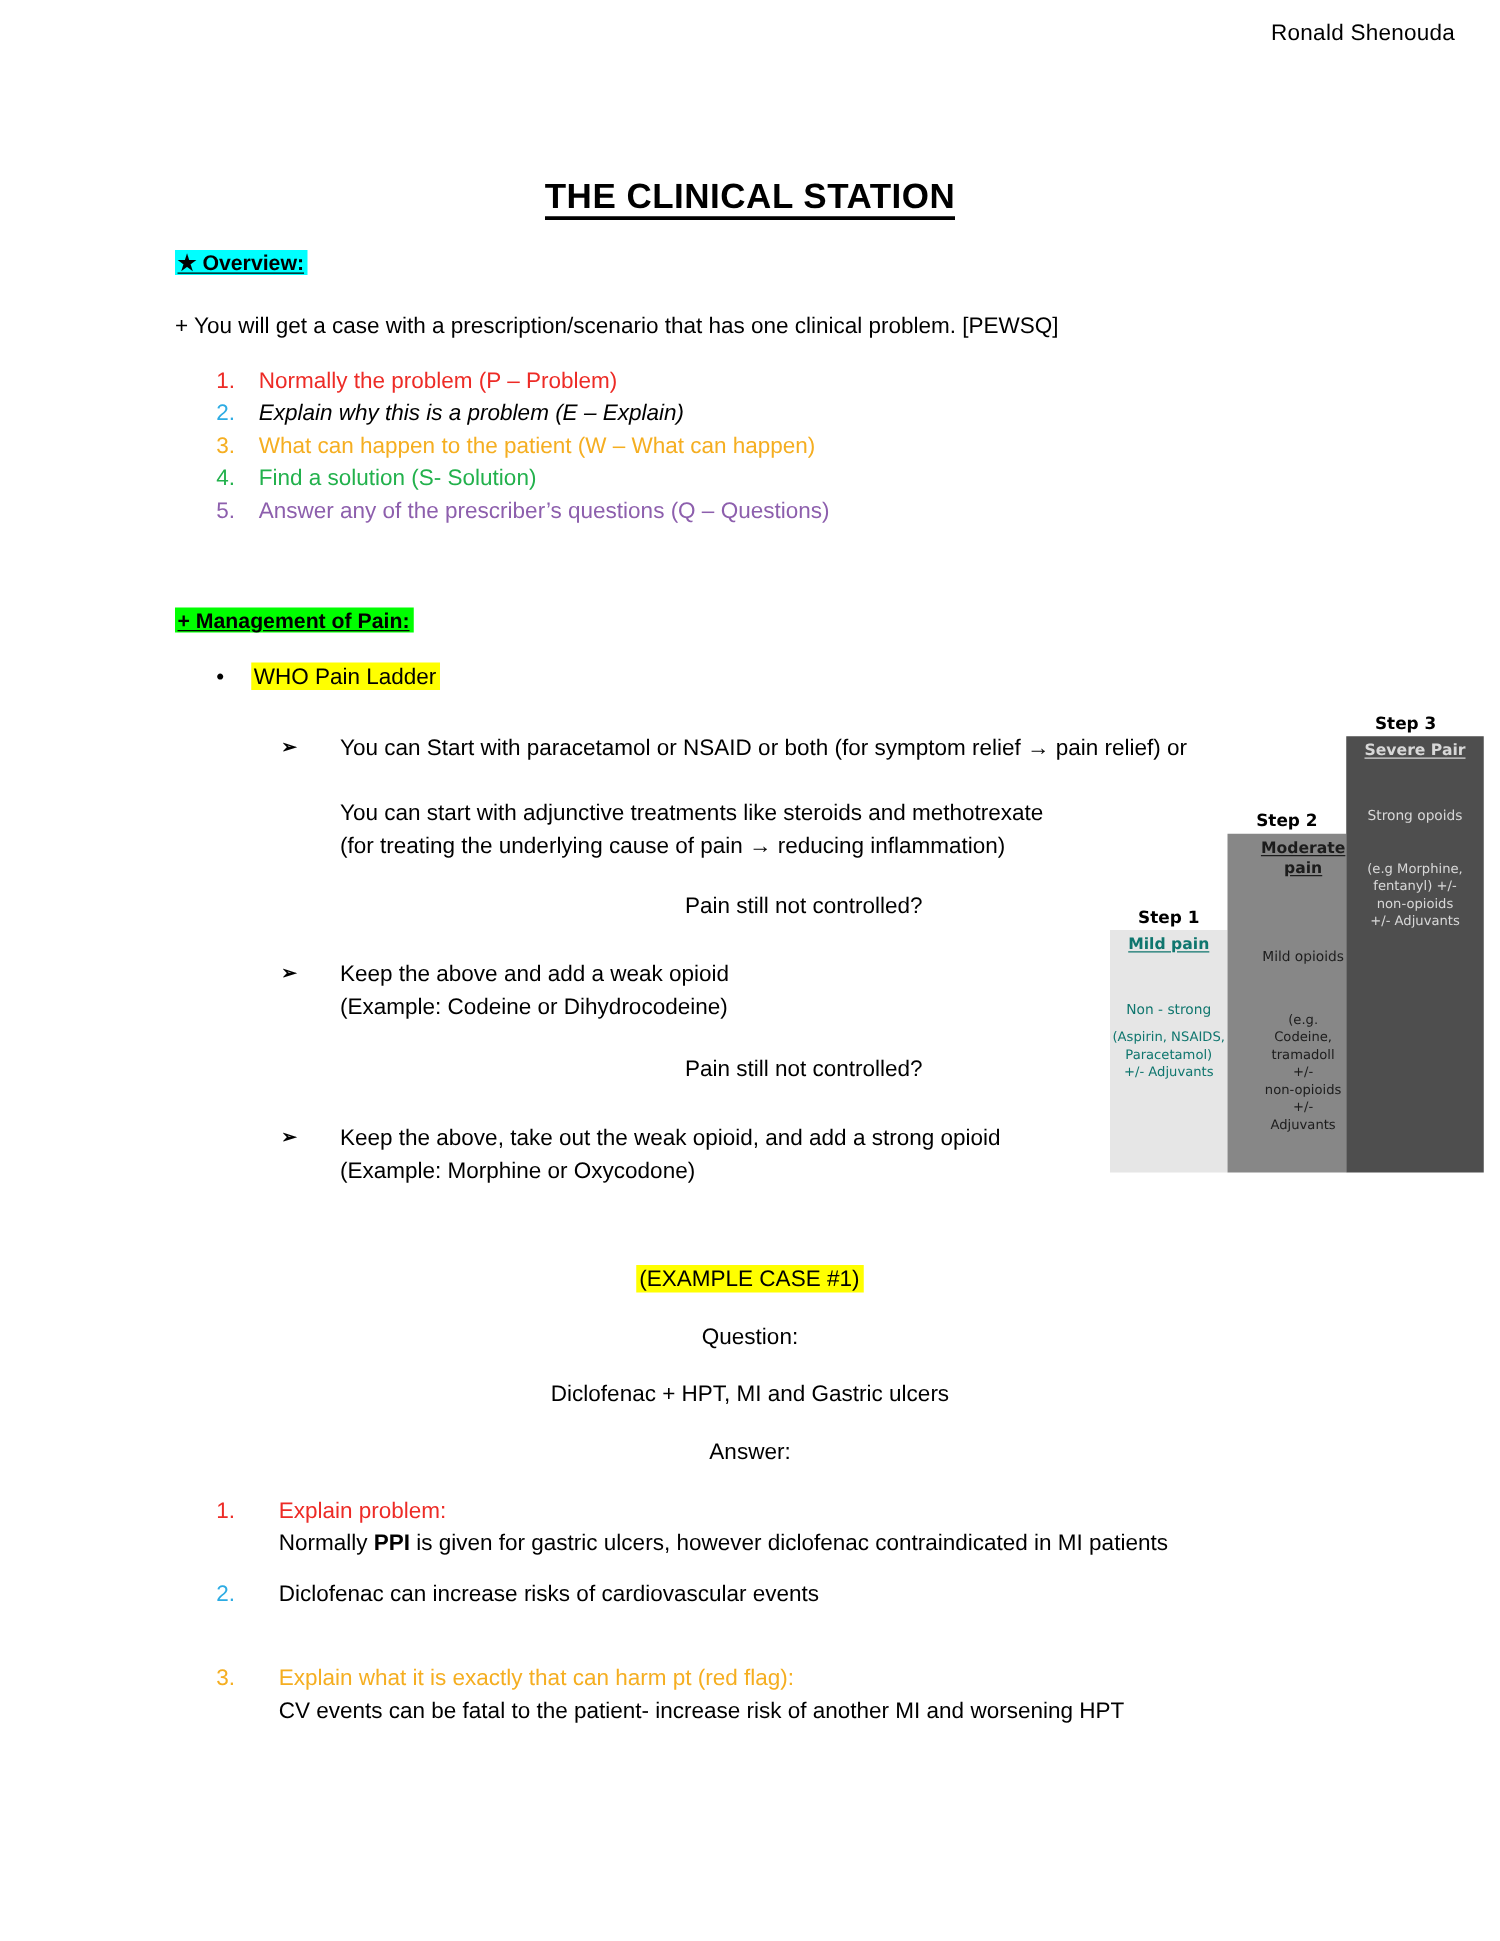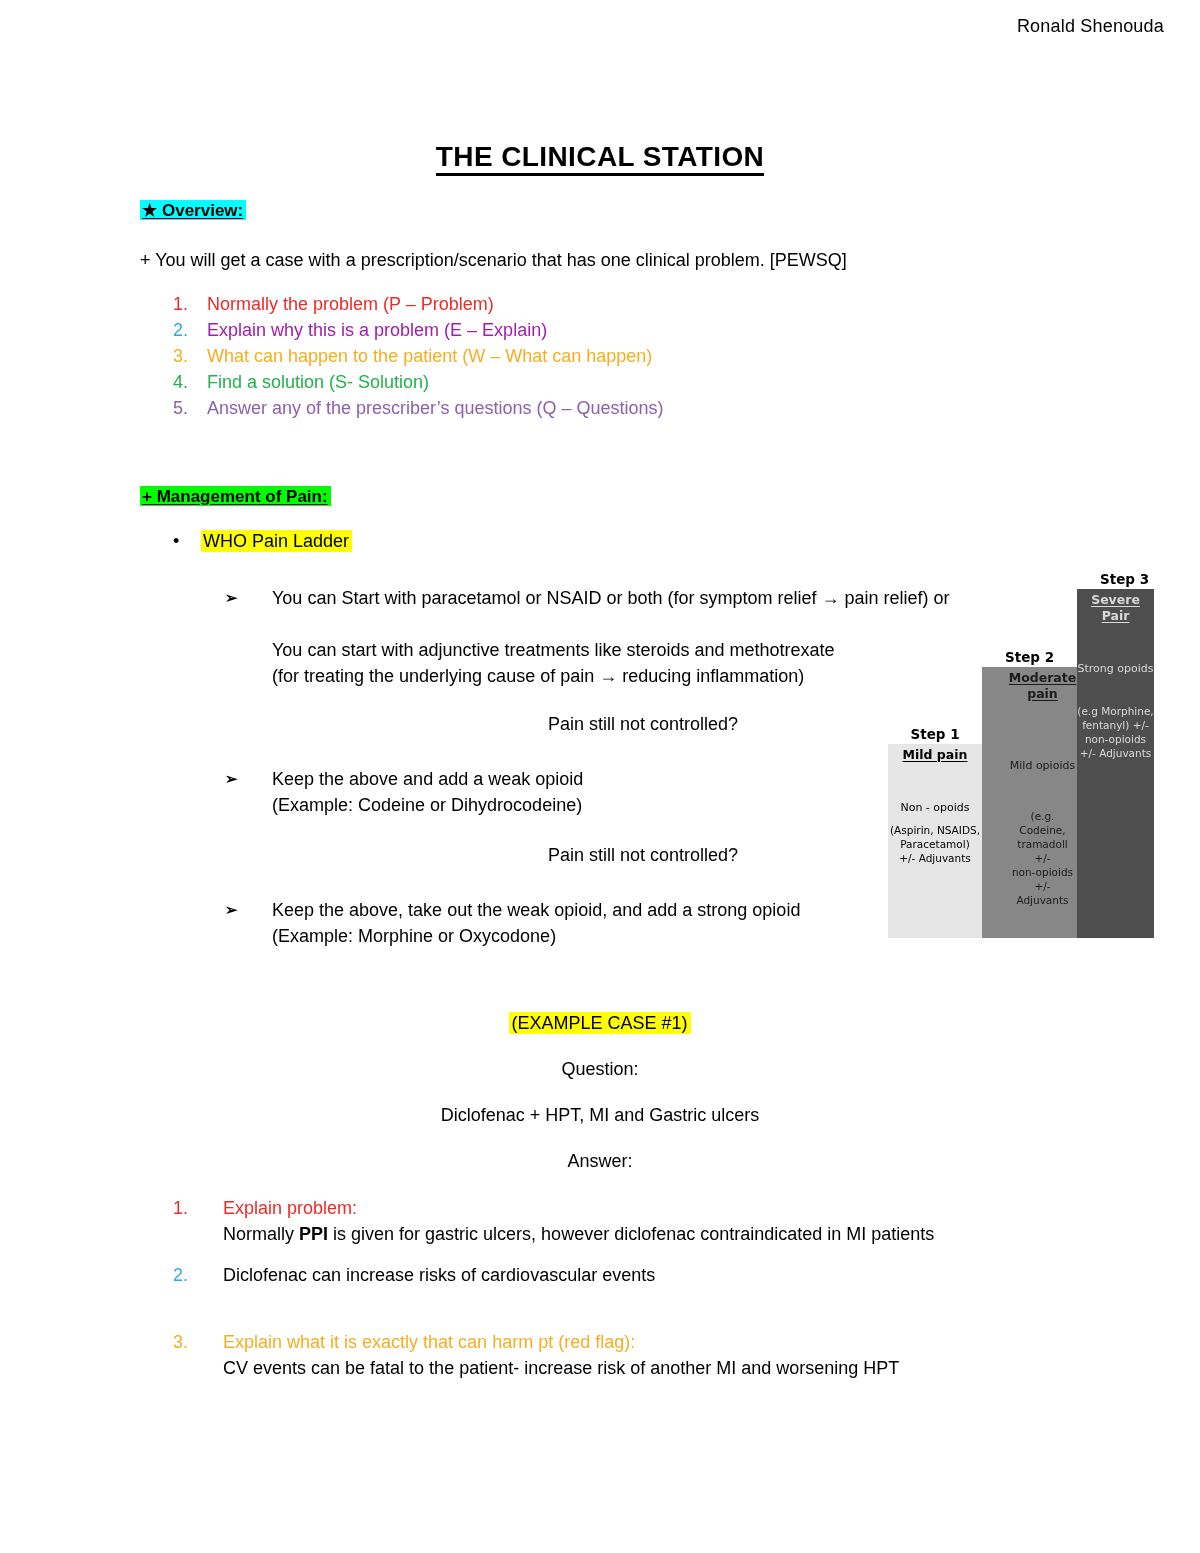--- a/index.html
+++ b/index.html
@@ -165,33 +165,33 @@
   .ladder .block .bsub {
     font-size: 10.5px;
     display: block;
     line-height: 14px;
   }
   .ladder .b1 {
     left: 0;
     width: 94px;
     height: 194px;
     background: #e6e6e6;
-    color: #000000;
+    color: #0f766e;
   }
   .ladder .b2 {
     left: 94px;
     width: 95px;
     height: 271px;
     background: #878787;
     color: #1c1c1c;
     padding-left: 26px;
   }
   .ladder .b3 {
     left: 189px;
-    width: 77px;
+    width: 110px;
     height: 349px;
     background: #4e4e4e;
     color: #d8d8d8;
   }
 
   
   .case-title {
     position: absolute;
     left: 0;
     width: 1200px;
@@ -233,21 +233,21 @@
   <div class="doc-title"><span>THE CLINICAL STATION</span></div>
 
   <div class="hl-heading hl-cyan" style="left:140px; top:200px;">
     <span class="hl"><u>★ Overview:</u></span>
   </div>
 
   <div class="para" style="left:140px; top:247px; width:900px;">+ You will get a case with a prescription/scenario that has one clinical problem. [PEWSQ]</div>
 
   <div class="numlist" style="left:173px; top:291px;">
     <span class="row"><span class="num" id="ov0n" style="color: rgb(237, 43, 38);">1.</span><span id="ov0t" style="color: rgb(237, 43, 38);">Normally the problem (P – Problem)</span></span>
-    <span class="row"><span class="num" id="ov1n" style="color: rgb(44, 171, 227);">2.</span><span id="ov1t" style="color: #a21caf;">Explain why this is a problem (E – Explain)</span></span>
+    <span class="row"><span class="num" id="ov1n" style="color: rgb(44, 171, 227);">2.</span><span id="ov1t" style="color: #000000; font-style: italic;">Explain why this is a problem (E – Explain)</span></span>
     <span class="row"><span class="num" id="ov2n" style="color: rgb(245, 174, 33);">3.</span><span id="ov2t" style="color: rgb(245, 174, 33);">What can happen to the patient (W – What can happen)</span></span>
     <span class="row"><span class="num" id="ov3n" style="color: rgb(34, 177, 76);">4.</span><span id="ov3t" style="color: rgb(34, 177, 76);">Find a solution (S- Solution)</span></span>
     <span class="row"><span class="num" id="ov4n" style="color: rgb(141, 95, 173);">5.</span><span id="ov4t" style="color: rgb(141, 95, 173);">Answer any of the prescriber’s questions (Q – Questions)</span></span>
   </div>
 
   <div class="hl-heading hl-green" style="left:140px; top:487px;">
     <span class="hl"><u>+ Management of Pain:</u></span>
   </div>
 
   <div class="bullet-yellow" style="left:173px; top:531px;">
@@ -281,21 +281,21 @@
 (Example: Morphine or Oxycodone)</span>
   </div>
 
   <div class="ladder">
     <div class="steplabel" style="left:0px; bottom:196px; width:94px;">Step 1</div>
     <div class="steplabel" style="left:94px; bottom:273px; width:95px;">Step 2</div>
     <div class="steplabel" style="left:189px; bottom:351px; width:95px;">Step 3</div>
 
     <div class="block b1" style="background: rgb(230, 230, 230);">
       <span class="bhead">Mild pain</span>
-      <span class="bmid" style="margin-top:38px;">Non - opoids</span>
+      <span class="bmid" style="margin-top:38px;">Non - strong</span>
       <span class="bsub" style="margin-top:8px; white-space:pre-line;">(Aspirin, NSAIDS,
 Paracetamol)
 +/- Adjuvants</span>
     </div>
 
     <div class="block b2" style="background: rgb(135, 135, 135);">
       <span class="bhead">Moderate pain</span>
       <span class="bmid" style="margin-top:57px;">Mild opioids</span>
       <span class="bsub" style="margin-top:36px; white-space:pre-line;">(e.g. Codeine,
 tramadoll +/-

